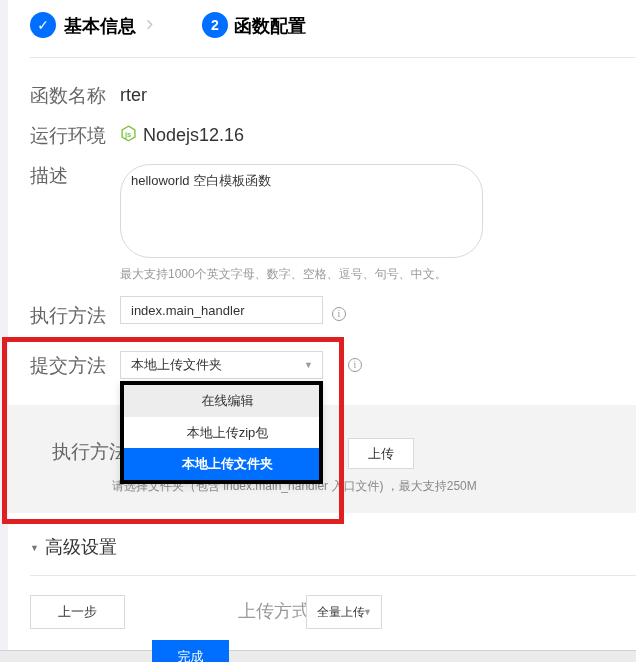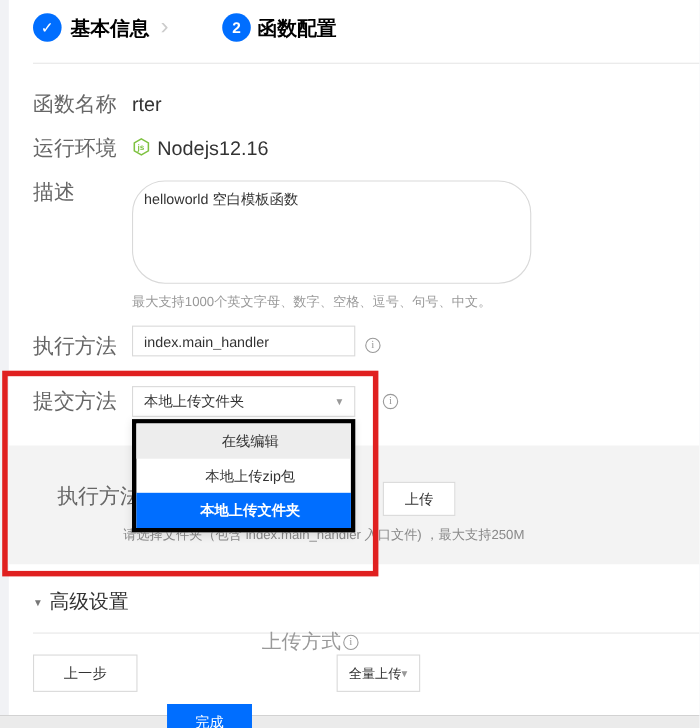--- a/index.html
+++ b/index.html
@@ -119,21 +119,21 @@
 
 <div class="abs" style="left:30px; top:540px; display:flex; align-items:center; cursor:pointer;">
   <span class="adv-caret">▼</span>
   <span class="val" style="margin-left:6px; color:#333;">高级设置</span>
 </div>
 
 <div class="abs divider" style="left:30px; top:575px; width:606px;"></div>
 
 <button class="abs btn btn-plain" style="left:30px; top:595px; width:95px; height:34px;">上一步</button>
 <button class="abs btn btn-primary" style="left:152px; top:595px; width:77px; height:34px;">完成</button>
-<div class="abs" style="left:238px; top:576px; display:flex; align-items:center;">
+<div class="abs" style="left:238px; top:604px; display:flex; align-items:center;">
   <span class="val" style="color:#999;">上传方式</span>
   <span class="info-icon" style="margin-left:2px;">
     <span>i</span>
   </span>
 </div>
 <div class="abs selectbox" style="left:306px; top:595px; width:76px; height:34px; font-size:12px;">
   <span>全量上传</span>
   <span class="caret">▼</span>
 </div>
 

